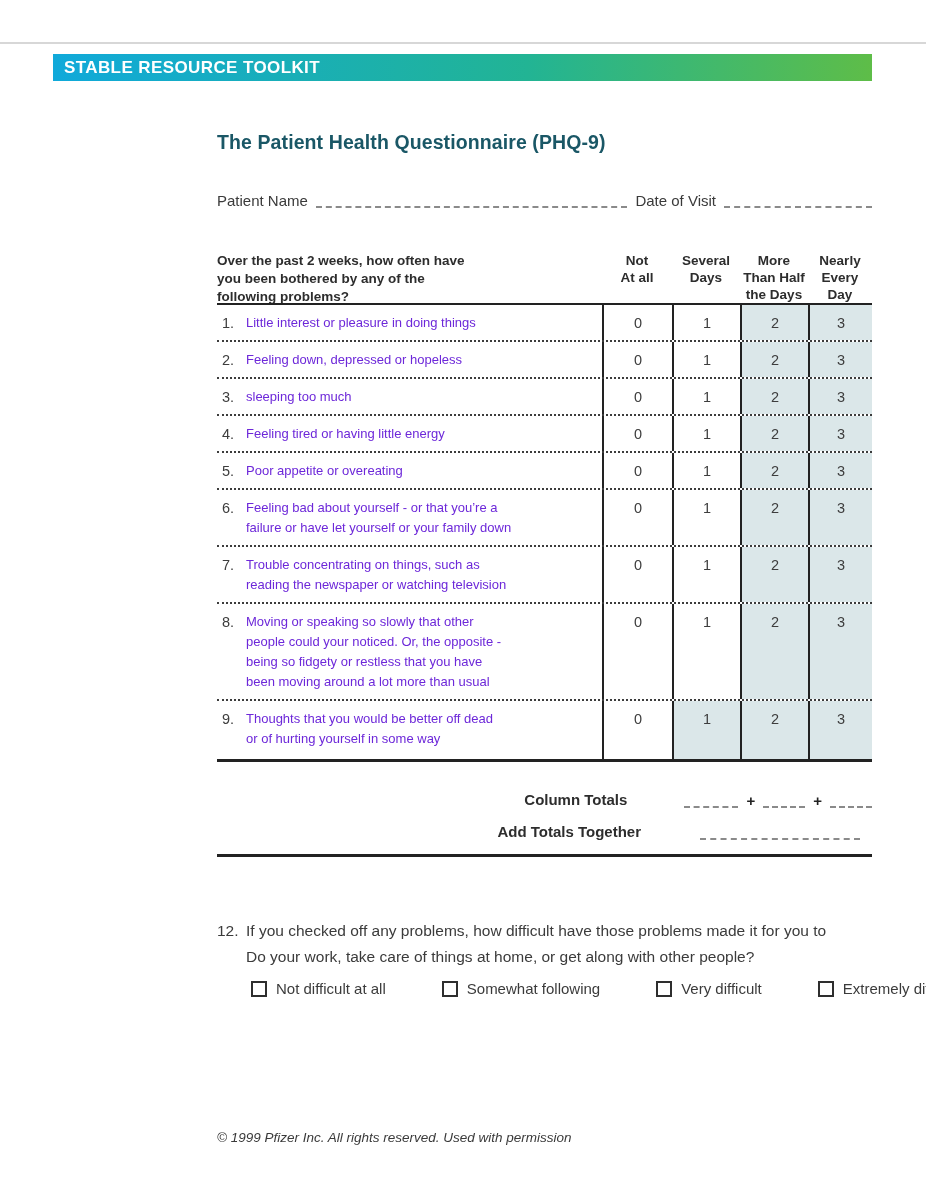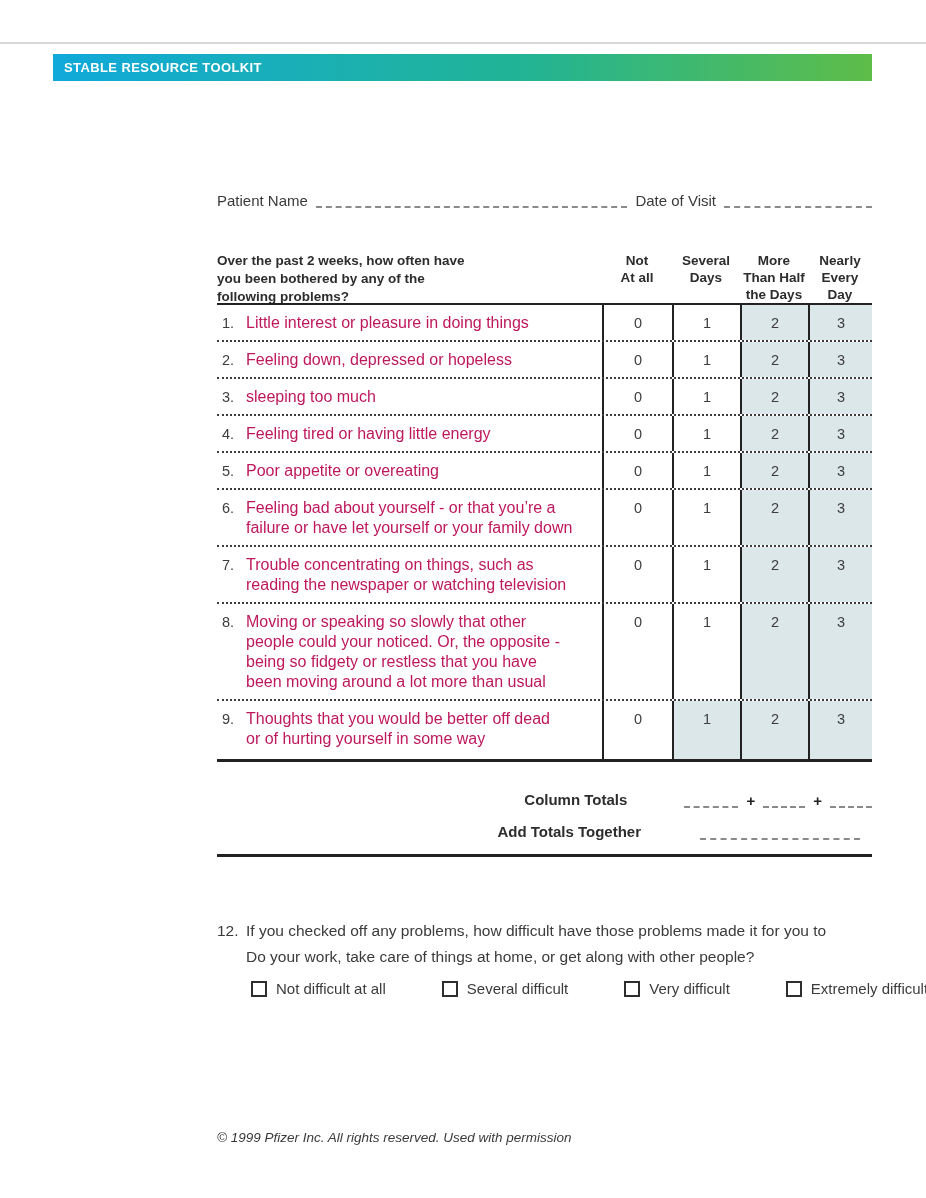--- a/index.html
+++ b/index.html
@@ -5,21 +5,21 @@
   * { margin:0; padding:0; box-sizing:border-box; }
   html,body { background:#fff; }
   .page {
     position:relative; width:926px; height:1198px; background:#ffffff;
     font-family:"Liberation Sans", sans-serif; color:#3b3b3b; overflow:hidden;
   }
   .top-rule { position:absolute; left:0; top:42px; width:926px; height:2px; background:#d7d7d7; }
   .banner {
     position:absolute; left:53px; top:54px; width:819px; height:27px;
     background:linear-gradient(90deg,#10a9da 0%, #22b494 58%, #5ebd48 100%);
-    color:#ffffff; font-size:13px; font-weight:bold; letter-spacing:.4px;
+    color:#ffffff; font-size:17px; font-weight:bold; letter-spacing:.4px;
     line-height:27px; padding-left:11px;
   }
   .title {
     position:absolute; left:217px; top:131px; font-size:19.5px; font-weight:bold;
     color:#1a5766; letter-spacing:.1px;
   }
   .patient-line {
     position:absolute; left:217px; top:192px; width:655px;
     display:flex; align-items:center; font-size:15px; color:#3a3a3a;
   }
@@ -38,21 +38,21 @@
   .c0 { width:70px; } .c1 { width:68px; } .c2 { width:68px; } .c3 { width:64px; }
 
   .qtable {
     position:absolute; left:217px; top:303px; width:655px;
     border-top:2px solid #222; border-bottom:3px solid #222;
   }
   .qrow { display:flex; align-items:stretch; }
   .qrow:not(:last-child) { border-bottom:2px dotted #3c3c3c; }
   .qcell { flex:0 0 385px; display:flex; padding:8px 8px 7px 5px; }
   .qnum { flex:0 0 24px; font-size:14.5px; line-height:20px; color:#3d3d3d; }
-  .qlines { font-size:16px; line-height:20px; color:#be185d; }
+  .qlines { font-size:13px; line-height:20px; color:#6d28d9; }
   .val {
     border-left:2px solid #222; text-align:center; padding-top:8px;
     font-size:14.5px; line-height:20px; color:#3d3d3d;
   }
   .val.shade { background:#dbe7e9; }
   .qrow:last-child { min-height:58px; }
 
   .totals { position:absolute; left:217px; top:791px; width:655px; font-size:15px; }
   .trow { display:flex; align-items:flex-end; margin-bottom:15px; }
   .trow .tlabel { width:424px; text-align:right; font-weight:bold; color:#2d2d2d; white-space:nowrap; }
@@ -81,20 +81,21 @@
 <body>
 
 <div class="page">
 
   <div class="top-rule"></div>
 
   <div class="banner">
     <span>STABLE RESOURCE TOOLKIT</span>
   </div>
 
+  <div class="title">The Patient Health Questionnaire (PHQ-9)</div>
 
   <div class="patient-line">
     <span class="lbl">Patient Name</span>
     <span class="blank grow"></span>
     <span class="lbl">Date of Visit</span>
     <span class="blank date"></span>
   </div>
 
   <div class="thead">
     <div class="hq">
@@ -277,21 +278,21 @@
       <span class="qn">12.</span><span>If you checked off any problems, how difficult have those problems made it for you to</span>
     </div>
     <div class="l2">Do your work, take care of things at home, or get along with other people?</div>
     <div class="chk-row">
       <div class="chk-opt">
         <span class="chk-box"></span>
         <span class="chk-lbl">Not difficult at all</span>
       </div>
       <div class="chk-opt">
         <span class="chk-box"></span>
-        <span class="chk-lbl">Several difficult</span>
+        <span class="chk-lbl">Somewhat following</span>
       </div>
       <div class="chk-opt">
         <span class="chk-box"></span>
         <span class="chk-lbl">Very difficult</span>
       </div>
       <div class="chk-opt">
         <span class="chk-box"></span>
         <span class="chk-lbl">Extremely difficult</span>
       </div>
     </div>

